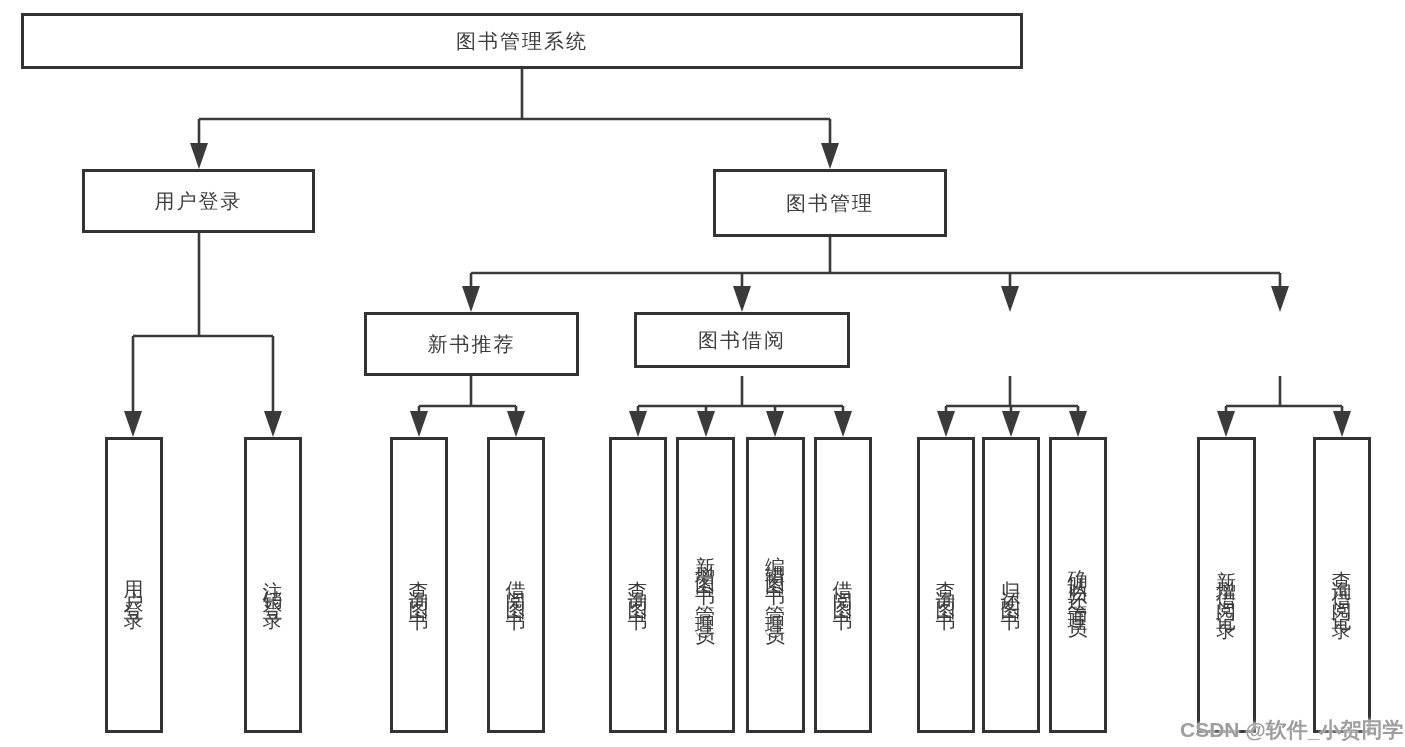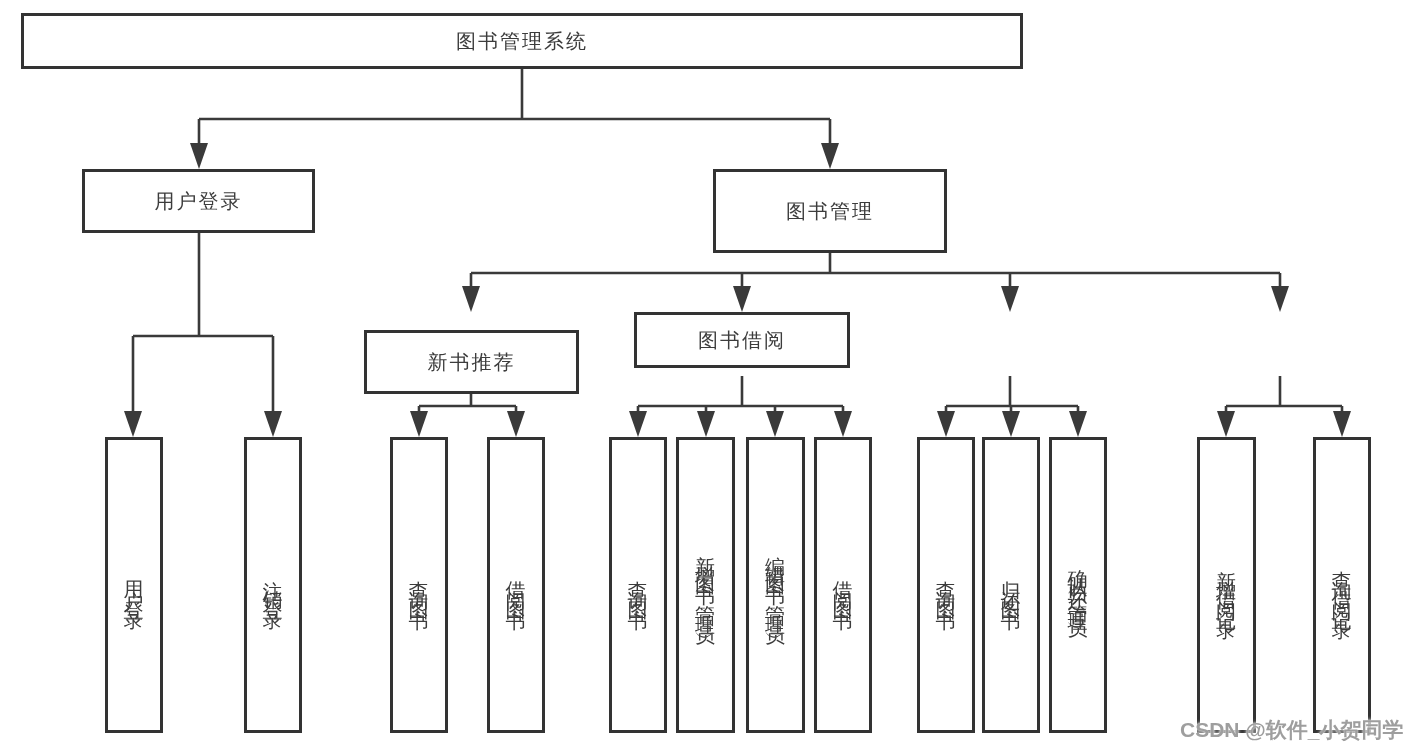--- a/index.html
+++ b/index.html
@@ -118,25 +118,25 @@
     <polygon points="1333,411 1351,411 1342,437"></polygon>
   </svg>
 
   <div class="box" style="left:21px; top:13px; width:1002px; height:56px;">
     <span class="lbl">图书管理系统</span>
   </div>
 
   <div class="box" style="left:82px; top:169px; width:233px; height:64px;">
     <span class="lbl">用户登录</span>
   </div>
-  <div class="box" style="left:713px; top:169px; width:234px; height:84px;font-family:Liberation Mono, monospace;">
+  <div class="box" style="left:713px; top:169px; width:234px; height:68px;font-family:Liberation Mono, monospace;">
     <span class="lbl">图书管理</span>
   </div>
 
-  <div class="box" style="left:364px; top:312px; width:215px; height:64px;margin-top:18px;">
+  <div class="box" style="left:364px; top:312px; width:215px; height:64px;">
     <span class="lbl">新书推荐</span>
   </div>
   <div class="box" style="left:634px; top:312px; width:216px; height:56px;">
     <span class="lbl">图书借阅</span>
   </div>
 
   <div class="vbox" style="left:105px; top:437px; width:58px; height:296px;">
     <span class="lbl">用户登录</span>
   </div>
   <div class="vbox" style="left:244px; top:437px; width:58px; height:296px;">

